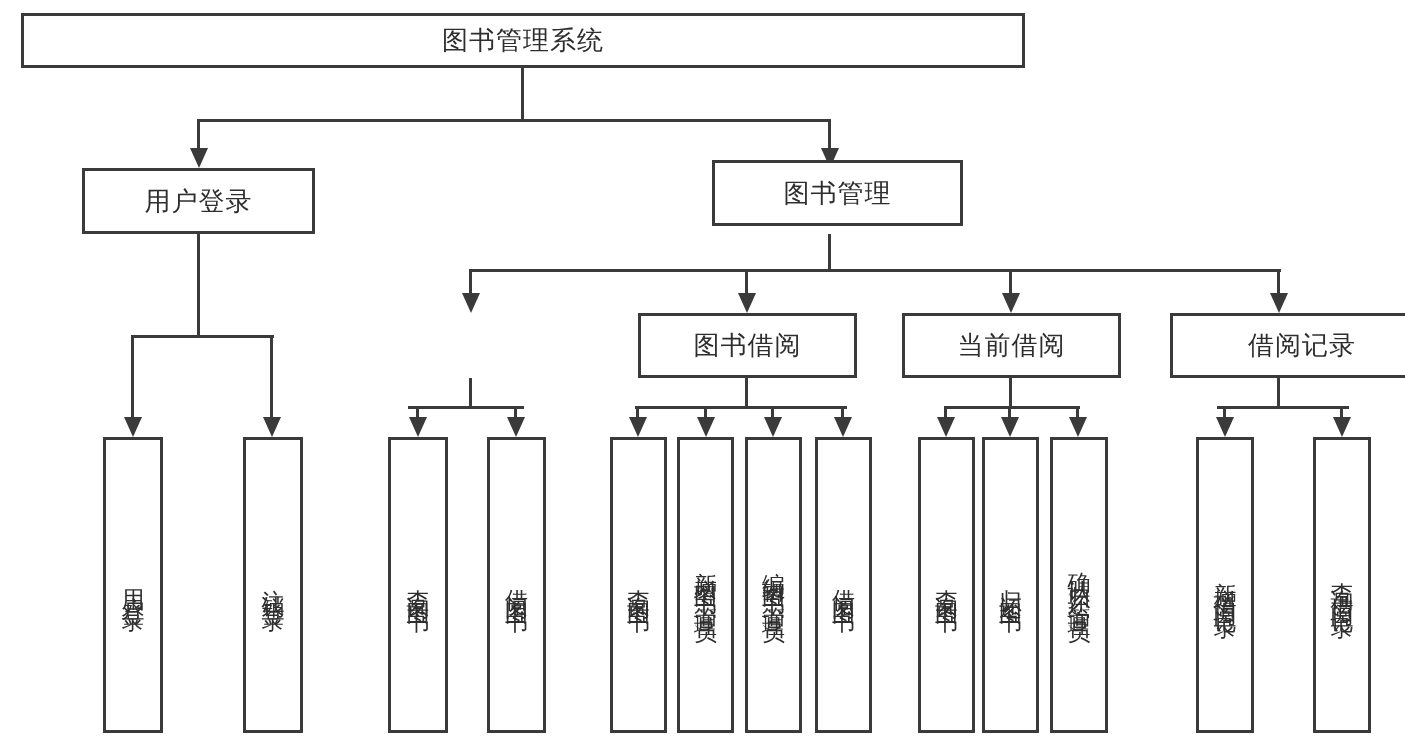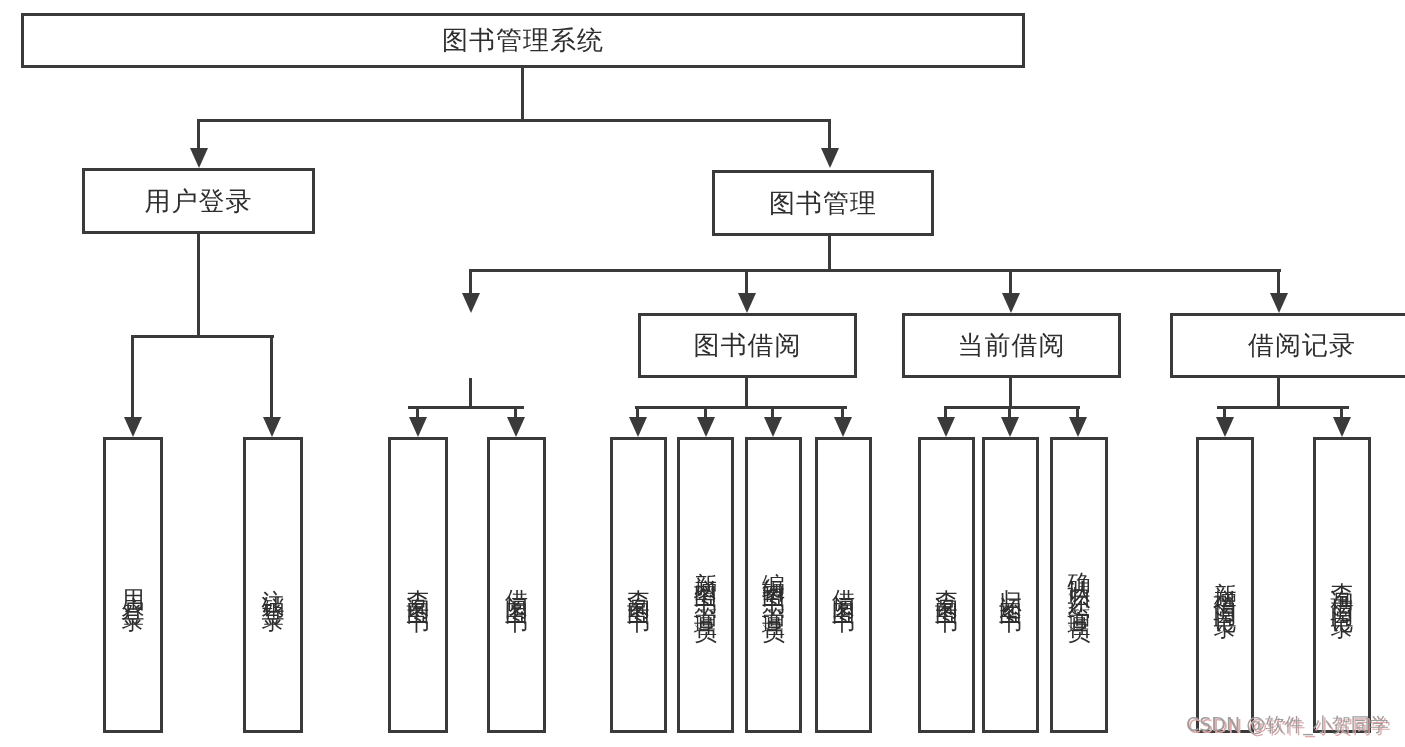--- a/index.html
+++ b/index.html
@@ -74,21 +74,21 @@
   <div class="vline" style="left:521px;top:68px;height:51px;"></div>
   <div class="hline" style="left:197px;top:119px;width:634px;"></div>
   <div class="vline" style="left:197px;top:119px;height:29px;"></div>
   <div class="arrow" style="left:190px;top:148px;"></div>
   <div class="vline" style="left:828px;top:119px;height:29px;"></div>
   <div class="arrow" style="left:821px;top:148px;"></div>
 
   <div class="hbox" style="left:82px;top:168px;width:233px;height:66px;">
     <span>用户登录</span>
   </div>
-  <div class="hbox" style="left:712px;top:170px;width:222px;height:66px;">
+  <div class="hbox" style="left:712px;top:160px;width:251px;height:66px;">
     <span>图书管理</span>
   </div>
 
   <div class="vline" style="left:197px;top:234px;height:101px;"></div>
   <div class="hline" style="left:131px;top:335px;width:143px;"></div>
   <div class="vline" style="left:131px;top:335px;height:82px;"></div>
   <div class="arrow" style="left:124px;top:417px;"></div>
   <div class="vline" style="left:270px;top:335px;height:82px;"></div>
   <div class="arrow" style="left:263px;top:417px;"></div>
 
@@ -184,15 +184,14 @@
     <span class="vtext">确认归还（管理员）</span>
   </div>
 
   <div class="vbox" style="left:1196px;top:437px;width:58px;height:296px;">
     <span class="vtext">新增借阅记录</span>
   </div>
   <div class="vbox" style="left:1313px;top:437px;width:58px;height:296px;">
     <span class="vtext">查询借阅记录</span>
   </div>
 
-  <div class="watermark">CSDN @软件_小贺同学</div>
 
 </div>
 
 </body></html>

